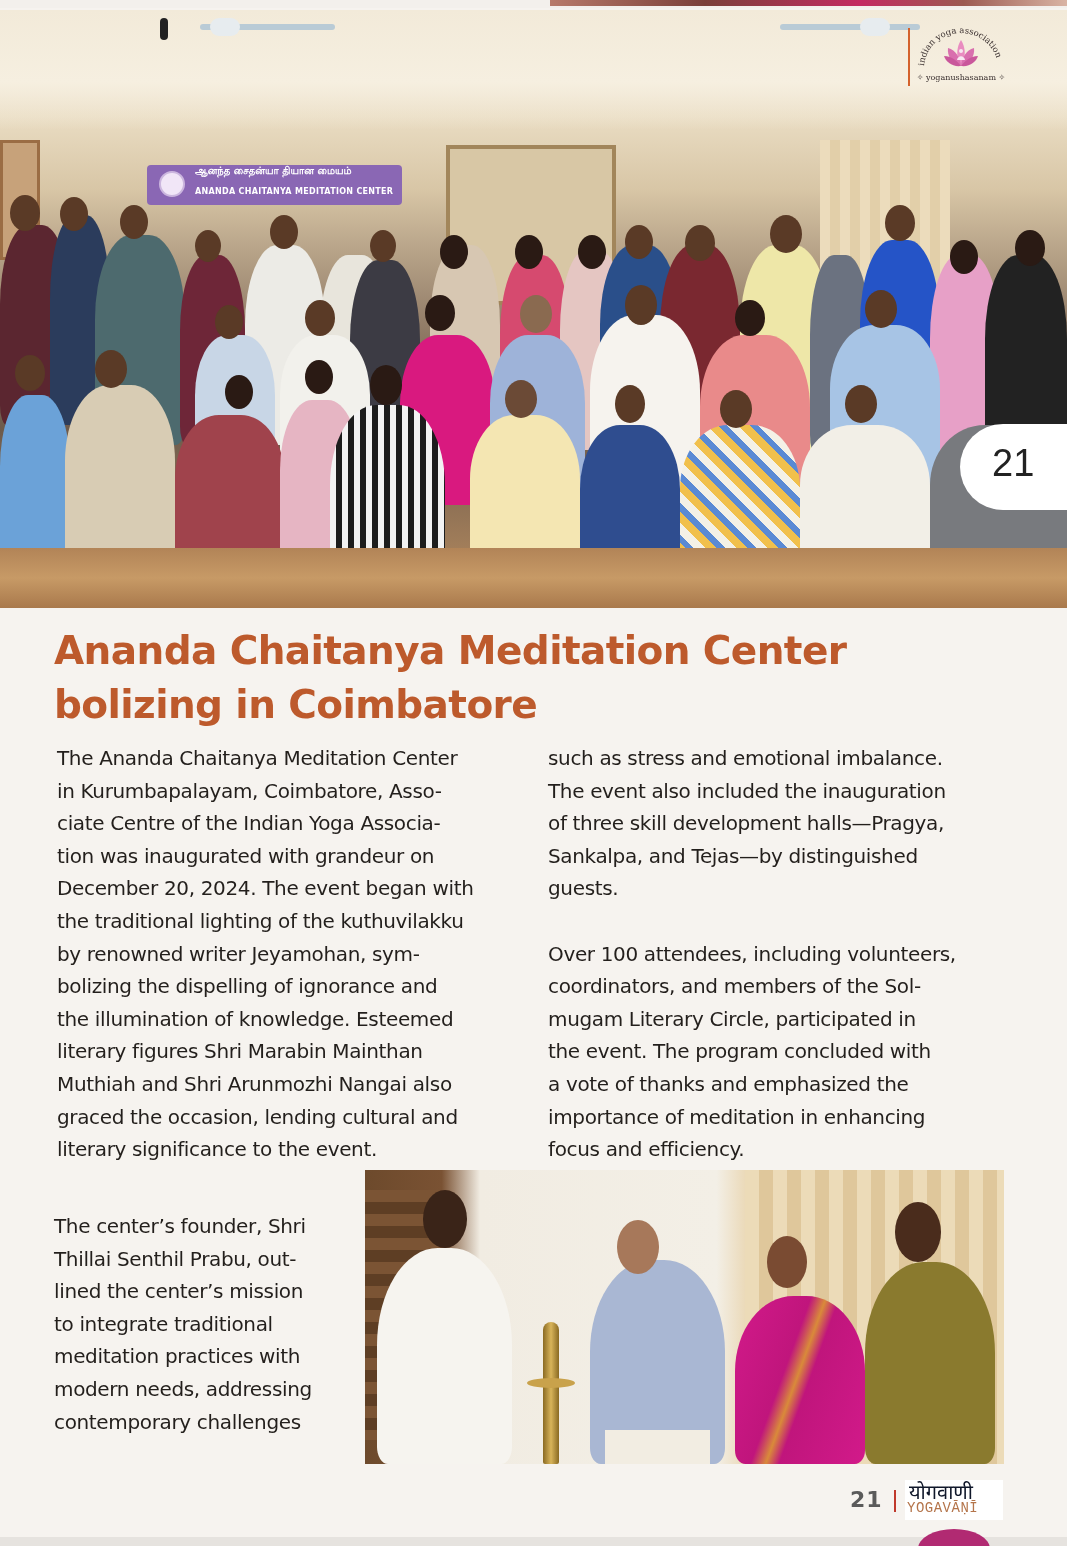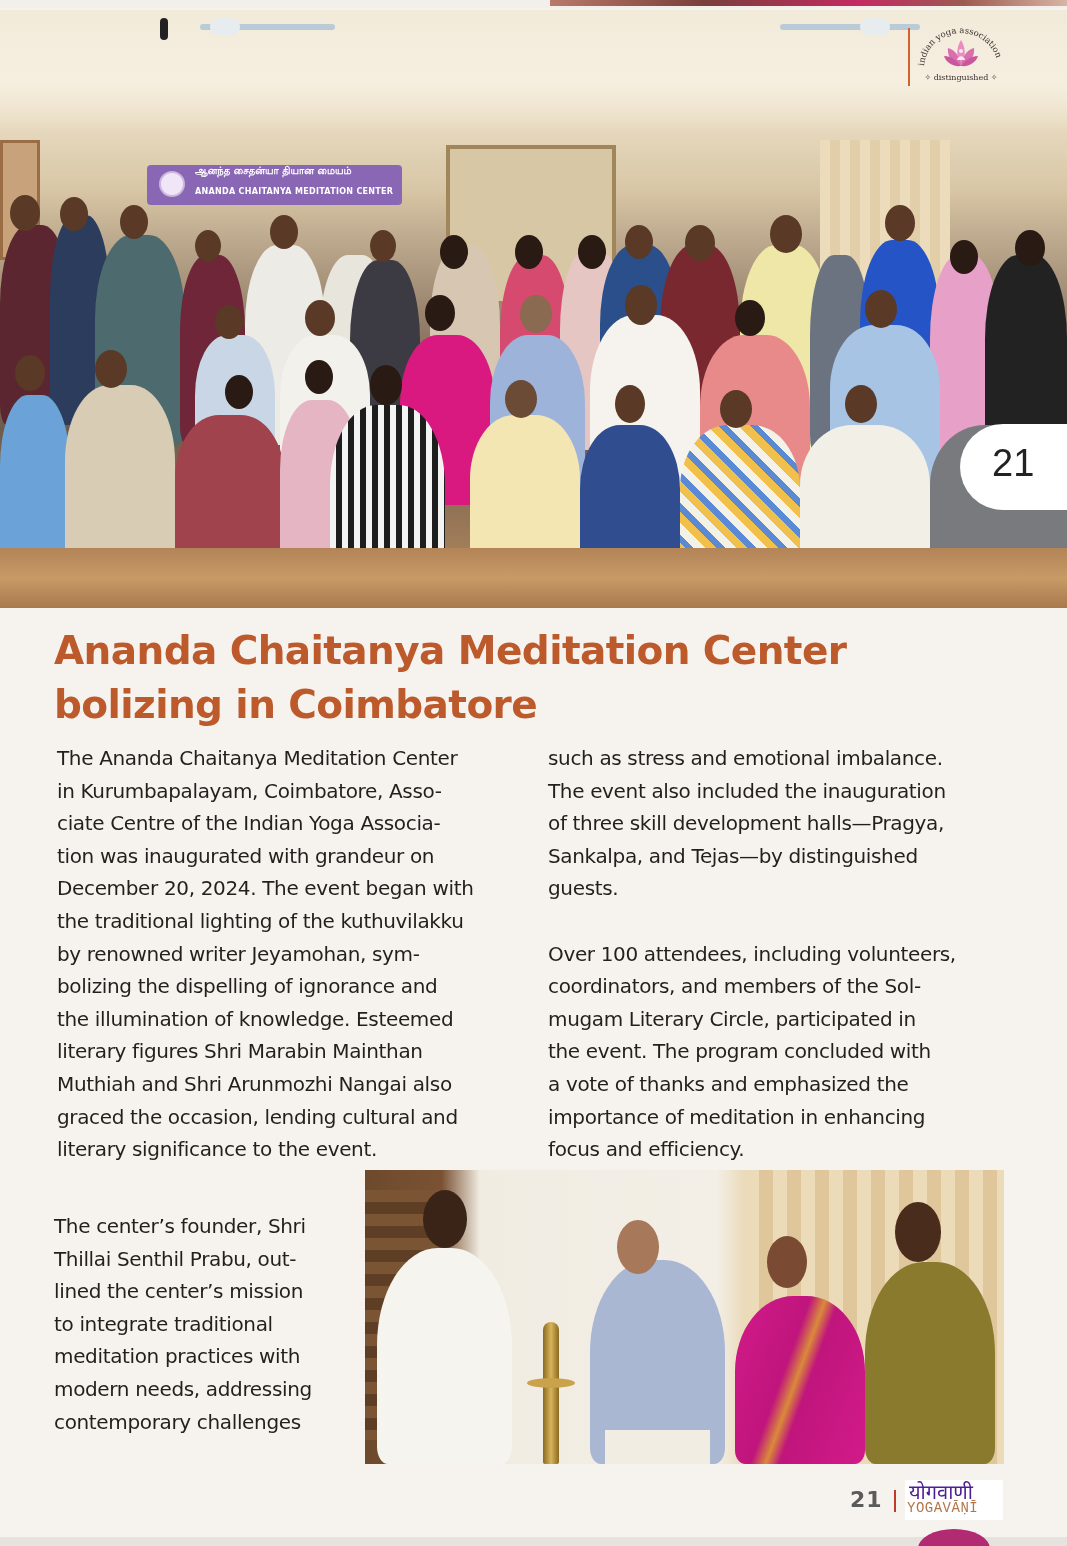--- a/index.html
+++ b/index.html
@@ -67,21 +67,21 @@
   .photo2 .fig { position: absolute; border-radius: 45% 45% 8% 8%; }
   .photo2 .fhead { position: absolute; border-radius: 50%; background: #5b3a24; }
   .photo2 .lamp { position: absolute; left: 178px; top: 152px; width: 16px; height: 142px;
     background: linear-gradient(90deg, #8a6a22, #d8b45a 50%, #8a6a22); border-radius: 8px 8px 2px 2px; }
   .photo2 .lamp-base { position: absolute; left: 162px; top: 208px; width: 48px; height: 10px; background: #c9a24b; border-radius: 50%; }
 
   
   .footer-num { position: absolute; left: 850px; top: 1487px; font-family: "DejaVu Sans", sans-serif; font-weight: bold; font-size: 22px; color: #5a5a5a; letter-spacing: 1px; }
   .footer-divider { position: absolute; left: 894px; top: 1490px; width: 2px; height: 22px; background: #c0392b; }
   .yogavani { position: absolute; left: 905px; top: 1480px; width: 98px; height: 40px; background: #ffffff; }
-  .yogavani .dev { position: absolute; left: 4px; top: -2px; font-family: "DejaVu Sans", sans-serif; font-size: 20px; color: #4c1d95; white-space: nowrap; }
+  .yogavani .dev { position: absolute; left: 4px; top: -2px; font-family: "DejaVu Sans", sans-serif; font-size: 20px; color: #0f172a; white-space: nowrap; }
   .yogavani .lat { position: absolute; left: 2px; top: 20px; font-family: Liberation Mono, monospace; font-size: 14px; color: #b4744a; letter-spacing: 0.5px; white-space: nowrap; }
   .page-bottom-edge { position: absolute; left: 0; top: 1537px; width: 1067px; height: 9px; background: #e6e3df; }
   .page-bottom-edge .next-circle { position: absolute; left: 918px; top: -8px; width: 72px; height: 40px; border-radius: 50% 50% 0 0; background: #b12a72; }
 </style>
 </head>
 <body>
 
 <div class="top-strip">
   <div class="prev-photo"></div>
 </div>
@@ -189,21 +189,21 @@
   </svg>
   <svg class="lotus" viewBox="0 0 34 30">
     <path d="M17 2 C22 10 22 20 17 28 C12 20 12 10 17 2Z" fill="#e98cc0"></path>
     <path d="M4 10 C12 12 16 20 17 28 C8 26 3 18 4 10Z" fill="#d96fae"></path>
     <path d="M30 10 C22 12 18 20 17 28 C26 26 31 18 30 10Z" fill="#d96fae"></path>
     <path d="M0 18 C8 18 14 24 17 28 C8 29 2 24 0 18Z" fill="#c9579b"></path>
     <path d="M34 18 C26 18 20 24 17 28 C26 29 32 24 34 18Z" fill="#c9579b"></path>
     <circle cx="17" cy="13" r="2" fill="#f8e8f1"></circle>
     <path d="M13 22 C14 17 20 17 21 22Z" fill="#f8e8f1"></path>
   </svg>
-  <div class="logo-sub">✧ distinguished ✧</div>
+  <div class="logo-sub">✧ yoganushasanam ✧</div>
 </div>
 
 <div class="page-tab">
   <span>21</span>
 </div>
 
 <h1 class="headline">
   <span>Ananda Chaitanya Meditation Center</span><br>
   <span>bolizing in Coimbatore</span>
 </h1>

